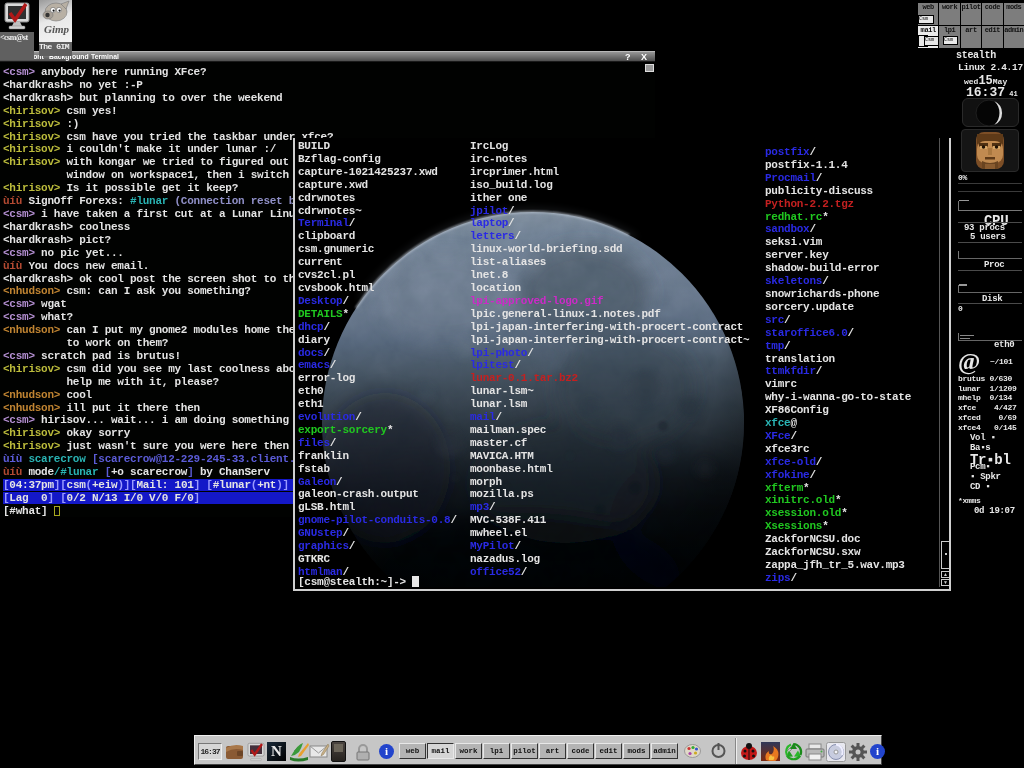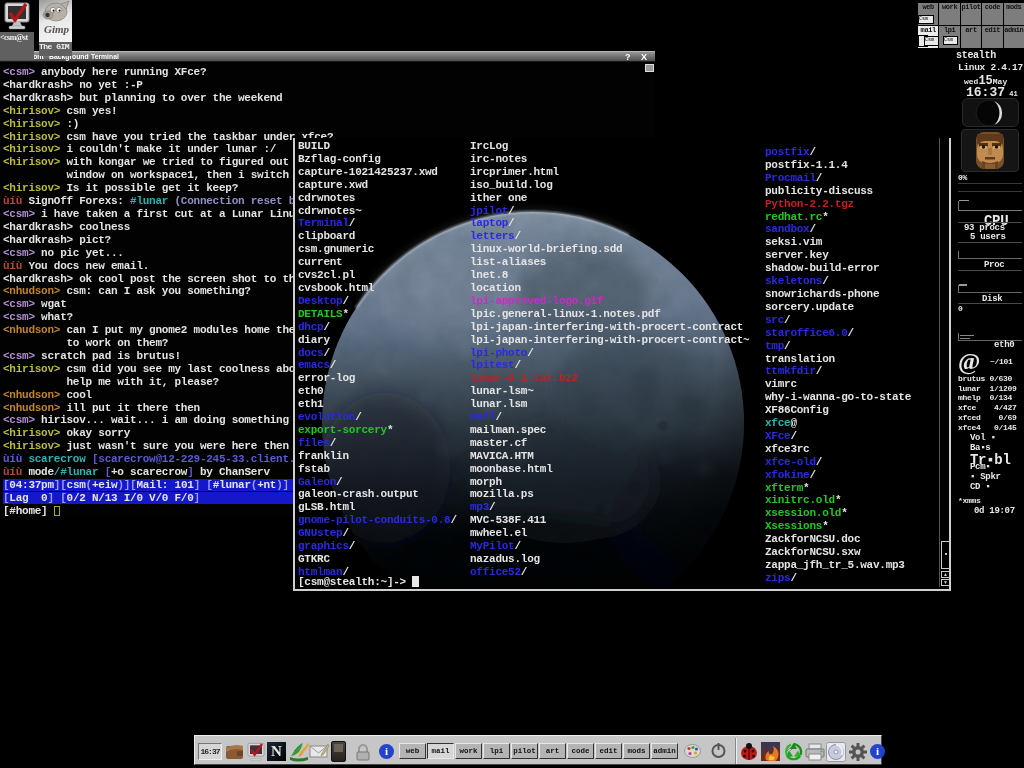--- a/index.html
+++ b/index.html
@@ -55,21 +55,21 @@
 <span class="wh">          help me with it, please?</span>
 <span class="og">&lt;nhudson&gt;</span><span class="wh"> cool</span>
 <span class="og">&lt;nhudson&gt;</span><span class="wh"> ill put it there then</span>
 <span class="pu">&lt;csm&gt;</span><span class="wh"> hirisov... wait... i am doing something</span>
 <span class="ye">&lt;hirisov&gt;</span><span class="wh"> okay sorry</span>
 <span class="ye">&lt;hirisov&gt;</span><span class="wh"> just wasn't sure you were here then</span>
 <span class="bl">ùíù</span><span class="cy"> scarecrow</span><span class="bl"> [scarecrow@12-229-245-33.client.</span>
 <span class="rb">ùíù</span><span class="wh"> mode</span><span class="cy">/#lunar</span><span class="bl"> [</span><span class="wh">+o scarecrow</span><span class="bl">]</span><span class="wh"> by ChanServ</span>
 <span style="background:#1418c8"><span style="color:#9a9aff">[</span>04:37pm<span style="color:#9a9aff">]</span><span style="color:#9a9aff">[</span>csm<span style="color:#9a9aff">(</span>+eiw<span style="color:#9a9aff">)</span><span style="color:#9a9aff">]</span><span style="color:#9a9aff">[</span>Mail: 101<span style="color:#9a9aff">]</span> <span style="color:#9a9aff">[</span>#lunar<span style="color:#9a9aff">(</span>+nt<span style="color:#9a9aff">)</span><span style="color:#9a9aff">]</span> <span style="color:#9a9aff">[</span>Act: 2<span style="color:#9a9aff">]</span>      </span>
 <span style="background:#1418c8"><span style="color:#9a9aff">[</span>Lag  0<span style="color:#9a9aff">]</span> <span style="color:#9a9aff">[</span>0/2 N/13 I/0 V/0 F/0<span style="color:#9a9aff">]</span>                             </span>
-<span class="wh">[#home] </span><span style="display:inline-block;width:6px;height:10px;border:1px solid #a8a820;vertical-align:-2px"></span></pre>
+<span class="wh">[#what] </span><span style="display:inline-block;width:6px;height:10px;border:1px solid #a8a820;vertical-align:-2px"></span></pre>
 </div>
 
 <div class="a" id="main" style="left:293px;top:124px;width:658px;height:467px">
   <div class="a" id="mcontent" style="left:0;top:14px;width:658px;height:453px;background:#000;border-left:2px solid #d0d0d0;border-right:2px solid #d0d0d0;border-bottom:2px solid #d0d0d0;overflow:hidden">
     <svg class="a" style="left:0;top:0" width="654" height="449" viewBox="0 0 654 449">
       <defs>
         <linearGradient id="moonlin" x1="0.32" y1="0" x2="0.36" y2="1">
           <stop offset="0" stop-color="#909dac"></stop>
           <stop offset="0.06" stop-color="#8292a6"></stop>
           <stop offset="0.16" stop-color="#7c8ba0"></stop>

